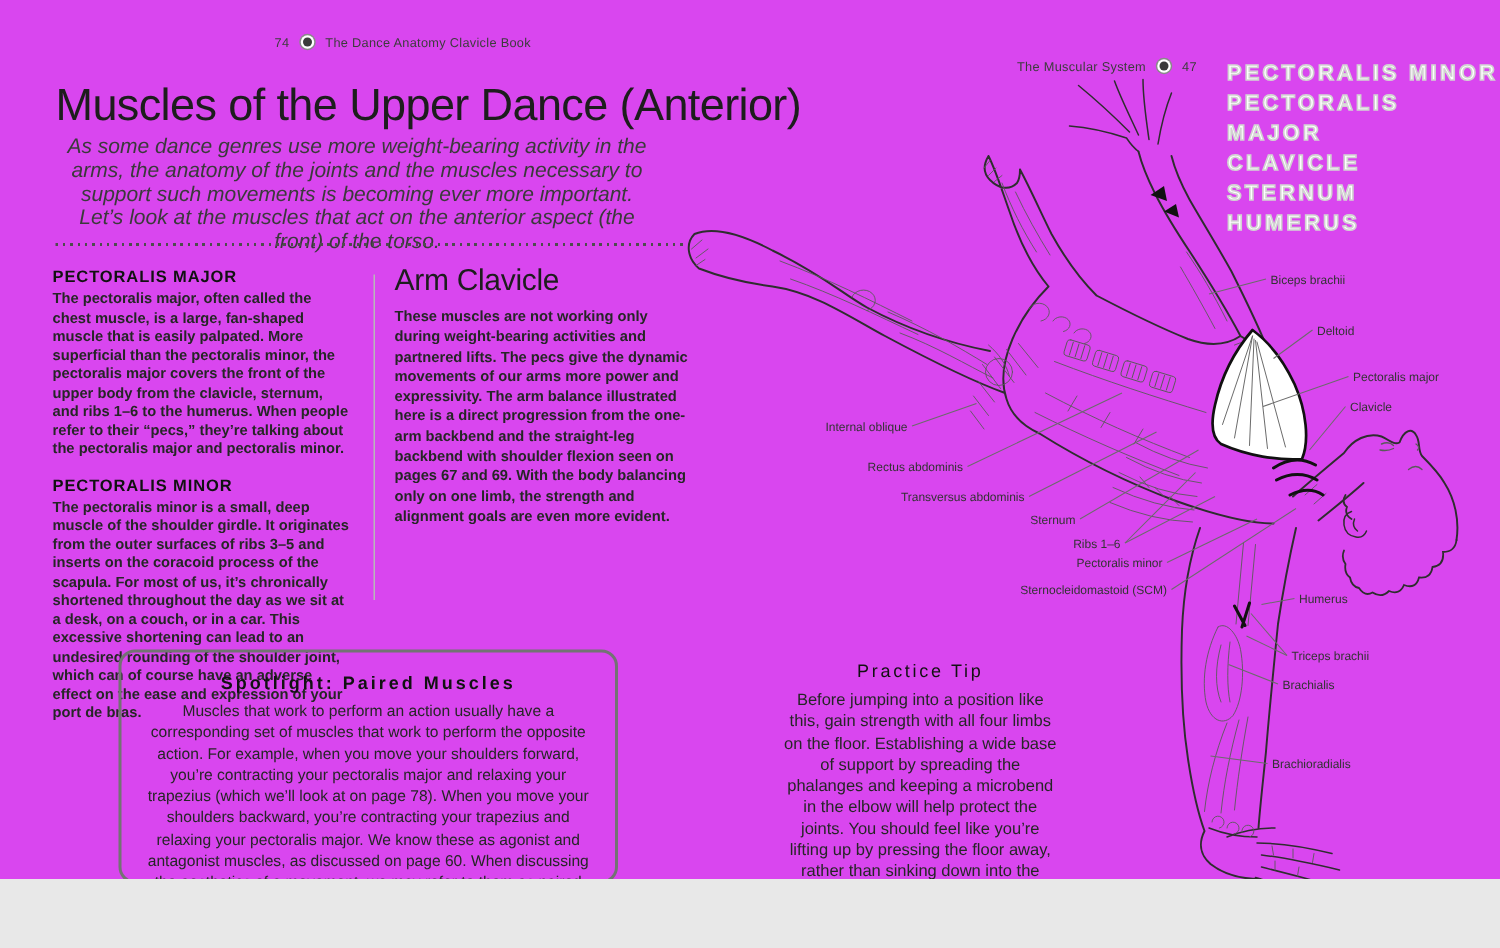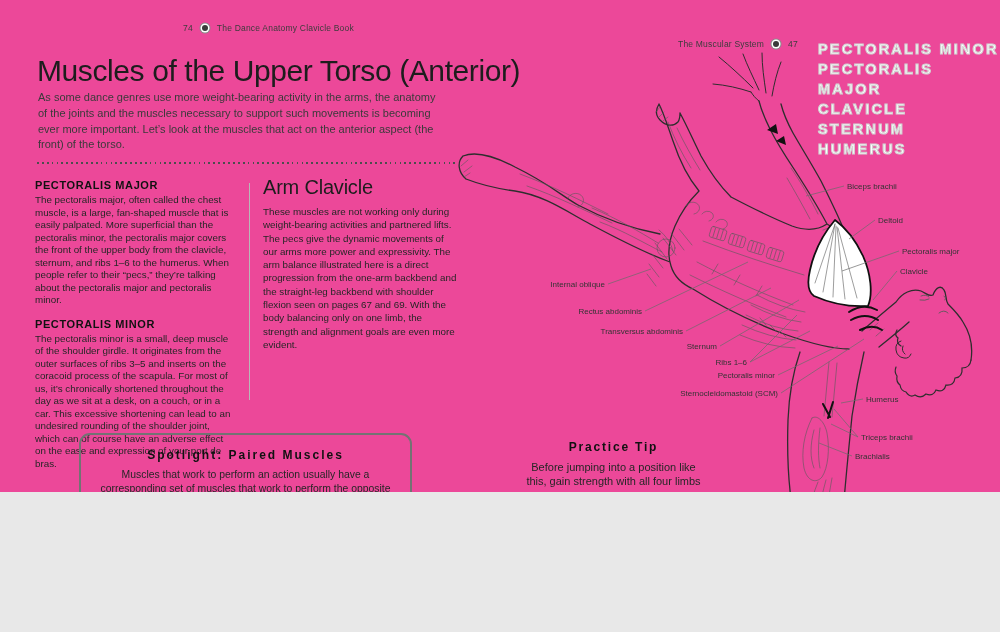--- a/index.html
+++ b/index.html
@@ -1,45 +1,45 @@
 <!DOCTYPE html>
 <html><head>
 <meta charset="utf-8">
 <style>
   html,body{margin:0;padding:0;background:#e8e8e8;}
   .spread{
-    position:relative;width:1000px;height:492px;background:#ec4899;
+    position:relative;width:1000px;height:586px;background:#d946ef;
     font-family:"Liberation Sans",sans-serif;color:#2b2b2b;overflow:hidden;margin:0 auto;
   }
   .abs{position:absolute;}
   
   .running-head{display:flex;align-items:center;gap:6px;font-size:8.5px;color:#3c3c3c;letter-spacing:.2px;}
   .hdr-icon{width:6px;height:6px;border-radius:50%;background:#3a3a3a;
     box-shadow:0 0 0 1.5px #ffffff,0 0 0 2.5px #8a8a8a;margin:0 3px;}
   
   .page-title{left:37px;top:54px;font-size:30px;font-weight:400;color:#1d1d1d;letter-spacing:-.4px;}
-  .intro{left:38px;top:90px;width:400px;font-size:11px;line-height:15.8px;color:#3a3a3a;}
+  .intro{left:38px;top:90px;width:400px;font-style:italic;font-size:14px;line-height:15.8px;color:#3a3a3a;text-align:center;}
   .dotted-rule{left:37px;top:162px;width:421px;height:2px;
     background-image:repeating-linear-gradient(to right,#4d4d4d 0 1.7px,transparent 1.7px 4.9px);}
   
   .leftcol{left:35px;top:179px;width:199px;}
   .sec-head{font-size:11px;font-weight:bold;letter-spacing:.6px;color:#111;margin:0 0 3px 0;}
-  .sec-body{font-size:9.8px;line-height:12.5px;color:#262626;margin:0 0 11px 0;}
+  .sec-body{font-size:9.8px;line-height:12.5px;color:#262626;margin:0 0 11px 0;font-weight:bold;}
   .vrule{left:249px;top:183px;width:1px;height:217px;background:#b8b8b8;}
   
   .armbal{left:263px;top:176px;width:197px;}
   .armbal-head{font-size:20px;font-weight:400;color:#1d1d1d;margin:0 0 6px 0;letter-spacing:-.2px;}
   
   .spotlight{left:79px;top:433px;width:333px;height:156px;border:2px solid #737373;border-radius:11px;
     box-sizing:border-box;padding:13px 15px 0 15px;text-align:center;}
   .spot-head{font-size:12px;font-weight:bold;letter-spacing:2px;color:#111;margin:0 0 6px 0;}
   .spot-body{font-size:10.4px;line-height:14.3px;color:#262626;margin:0;text-align:center;}
   
   .ptip{left:521px;top:440px;width:185px;text-align:center;}
-  .ptip-head{font-size:12px;font-weight:bold;letter-spacing:1.8px;color:#111;margin:0 0 6px 0;}
+  .ptip-head{font-size:12px;font-weight:normal;letter-spacing:1.8px;color:#111;margin:0 0 6px 0;}
   .ptip-body{font-size:11px;line-height:14.3px;color:#262626;margin:0;}
   
   .wordlist{left:818px;top:39px;}
   .wordlist div{font-size:14.5px;font-weight:bold;letter-spacing:2.2px;line-height:20px;
     color:#ffffff;-webkit-text-stroke:1.1px #d2d2d2;}
   
   .figure-svg{left:440px;top:30px;}
   .figure-svg .outline{fill:none;stroke:#2e2e2e;stroke-width:1.3;stroke-linecap:round;stroke-linejoin:round;}
   .figure-svg .thin{fill:none;stroke:#2e2e2e;stroke-width:1;stroke-linecap:round;}
   .figure-svg .detail{fill:none;stroke:#5a5a5a;stroke-width:.6;stroke-linecap:round;}
@@ -59,21 +59,21 @@
     <span>74</span>
     <span class="hdr-icon"></span>
     <span>The Dance Anatomy Clavicle Book</span>
   </div>
   <div class="abs running-head" style="left:678px;top:39px;">
     <span>The Muscular System</span>
     <span class="hdr-icon"></span>
     <span>47</span>
   </div>
 
-  <div class="abs page-title">Muscles of the Upper Torso (Anterior)</div>
+  <div class="abs page-title">Muscles of the Upper Dance (Anterior)</div>
   <div class="abs intro">As some dance genres use more weight-bearing activity in the arms, the anatomy of the joints and the muscles necessary to support such movements is becoming ever more important. Let’s look at the muscles that act on the anterior aspect (the front) of the torso.</div>
   <div class="abs dotted-rule"></div>
 
   <div class="abs leftcol">
     <div>
       <p class="sec-head">PECTORALIS MAJOR</p>
       <p class="sec-body">The pectoralis major, often called the chest muscle, is a large, fan-shaped muscle that is easily palpated. More superficial than the pectoralis minor, the pectoralis major covers the front of the upper body from the clavicle, sternum, and ribs 1–6 to the humerus. When people refer to their “pecs,” they’re talking about the pectoralis major and pectoralis minor.</p>
     </div>
     <div>
       <p class="sec-head">PECTORALIS MINOR</p>

